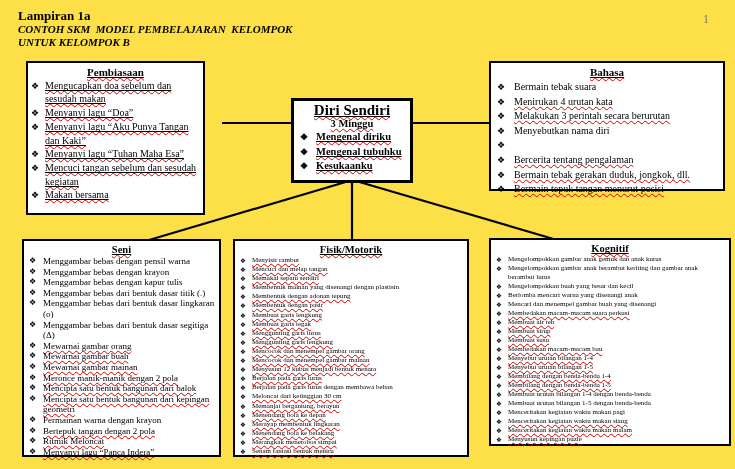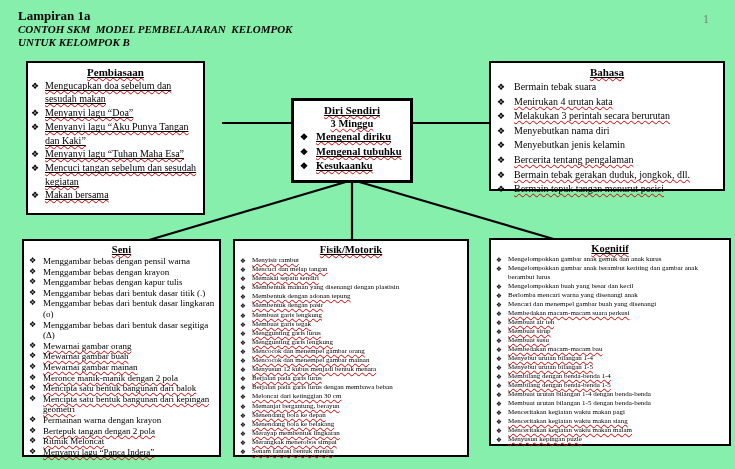--- a/index.html
+++ b/index.html
@@ -1,16 +1,16 @@
 <!DOCTYPE html>
 <html><head>
 <meta charset="utf-8">
 <style>
   html,body{margin:0;padding:0;background:#ffffff;}
-  .page{position:relative;width:735px;height:469px;background:#86efac;overflow:hidden;
+  .page{position:relative;width:735px;height:469px;background:#fde047;overflow:hidden;
         font-family:"Liberation Serif",serif;color:#000;}
   .header{position:absolute;left:18px;top:8px;}
   .h1{font-family:"Liberation Serif",serif;font-weight:bold;font-size:13px;line-height:15px;}
   .h2,.h3{font-family:Liberation Serif, serif;font-weight:bold;font-style:italic;
           font-size:11px;line-height:13px;white-space:pre;}
   .pagenum{position:absolute;right:26px;top:12px;color:#7a7a7a;font-size:12px;}
   svg.connectors{position:absolute;left:0;top:0;z-index:0;}
   .box{position:absolute;background:#fff;border:2px solid #000;z-index:1;box-sizing:border-box;
        padding:2px 3px 1px 3px;}
   .box-diri{border-width:3px;}
@@ -18,21 +18,21 @@
   .u{text-decoration:underline;text-decoration-skip-ink:none;}
   .wavy{text-decoration:underline wavy #d40000;text-decoration-thickness:1px;
         text-decoration-skip-ink:none;text-underline-offset:1px;}
   ul.items{list-style:none;margin:0;padding:0;}
   ul.items li{display:flex;align-items:flex-start;}
   .blt{flex:none;text-align:left;}
   .txt{flex:1;}
   
   .m-pem{font-size:10px;}  .m-pem .box-title{font-size:11px;line-height:14px;}
   .m-pem li{line-height:13.4px;} .m-pem .blt{width:14px;font-size:9px;padding-top:1px;}
-  .m-diri{font-size:10.5px;font-weight:bold;} .m-diri .box-title{font-size:11px;line-height:14px;}
+  .m-diri{font-size:10.5px;font-weight:bold;} .m-diri .box-title{font-size:15px;line-height:14px;}
   .m-diri .subtitle{text-align:center;font-weight:bold;line-height:13px;}
   .m-diri li{line-height:13.5px;} .m-diri .blt{width:16px;font-size:9px;padding-left:3px;padding-top:1px;}
   .m-bah{font-size:10px;}  .m-bah .box-title{font-size:11px;line-height:15px;}
   .m-bah li{line-height:13.6px;} .m-bah .blt{width:17px;font-size:9px;padding-left:3px;padding-top:1px;}
   .m-seni{font-size:9px;}  .m-seni .box-title{font-size:10.5px;line-height:13px;}
   .m-seni li{line-height:10.6px;} .m-seni .blt{width:14px;font-size:8px;padding-left:2px;}
   .m-fis{font-size:7px;}   .m-fis .box-title{font-size:10.5px;line-height:13px;}
   .m-fis li{line-height:9.1px;} .m-fis .blt{width:12px;font-size:6.5px;padding-left:2px;}
   .m-kog{font-size:7px;}   .m-kog .box-title{font-size:10.5px;line-height:13px;}
   .m-kog li{line-height:9.0px;} .m-kog .blt{width:12px;font-size:6.5px;padding-left:2px;}
@@ -121,21 +121,20 @@
         <li>
           <span class="blt">❖</span>
           <span class="txt"><span class="wavy">Melakukan 3 perintah secara berurutan</span></span>
         </li>
         <li>
           <span class="blt">❖</span>
           <span class="txt"><span>Menyebutkan nama diri</span></span>
         </li>
         <li>
           <span class="blt">❖</span>
-          <span class="txt"><span>Menyebutkan jenis kelamin</span></span>
         </li>
         <li>
           <span class="blt">❖</span>
           <span class="txt"><span class="wavy">Bercerita tentang pengalaman</span></span>
         </li>
         <li>
           <span class="blt">❖</span>
           <span class="txt"><span class="wavy">Bermain tebak gerakan duduk, jongkok, dll.</span></span>
         </li>
         <li>
@@ -285,25 +284,25 @@
         <li>
           <span class="blt">❖</span>
           <span class="txt"><span class="wavy">Memanjat bergantung, berayun</span></span>
         </li>
         <li>
           <span class="blt">❖</span>
           <span class="txt"><span class="wavy">Menendang bola ke depan</span></span>
         </li>
         <li>
           <span class="blt">❖</span>
+          <span class="txt"><span class="wavy">Merayap membentuk lingkaran</span></span>
+        </li>
+        <li>
+          <span class="blt">❖</span>
           <span class="txt"><span class="wavy">Menendang bola ke belakang</span></span>
-        </li>
-        <li>
-          <span class="blt">❖</span>
-          <span class="txt"><span class="wavy">Merayap membentuk lingkaran</span></span>
         </li>
         <li>
           <span class="blt">❖</span>
           <span class="txt"><span class="wavy">Merangkak menerobos simpai</span></span>
         </li>
         <li>
           <span class="blt">❖</span>
           <span class="txt"><span class="wavy">Senam fantasi bentuk meniru</span></span>
         </li>
       </ul>

